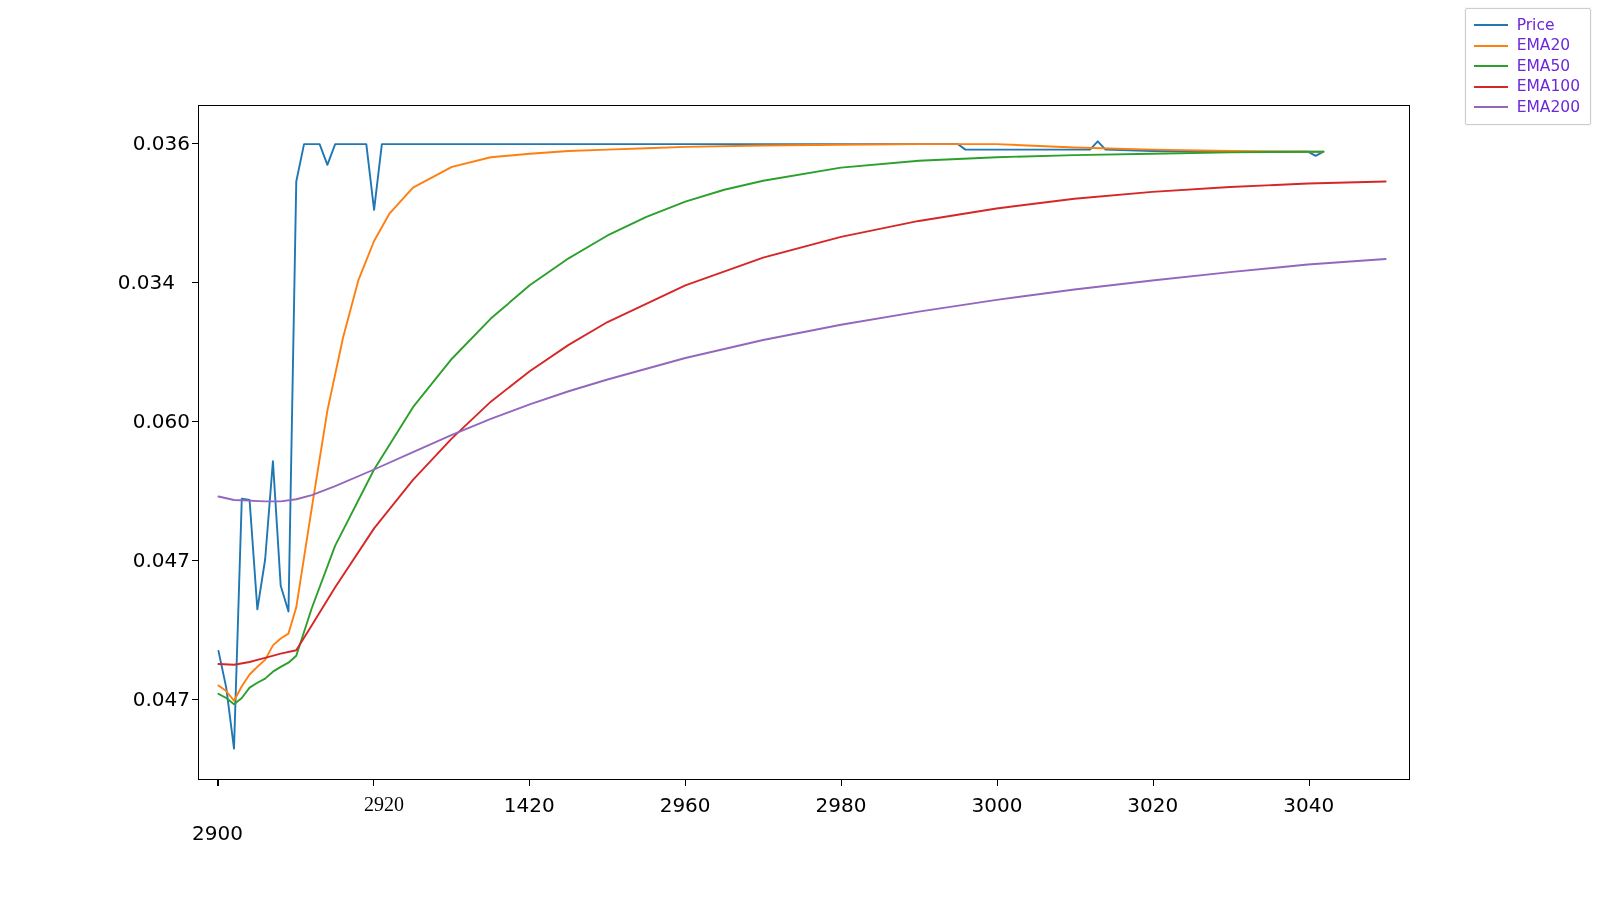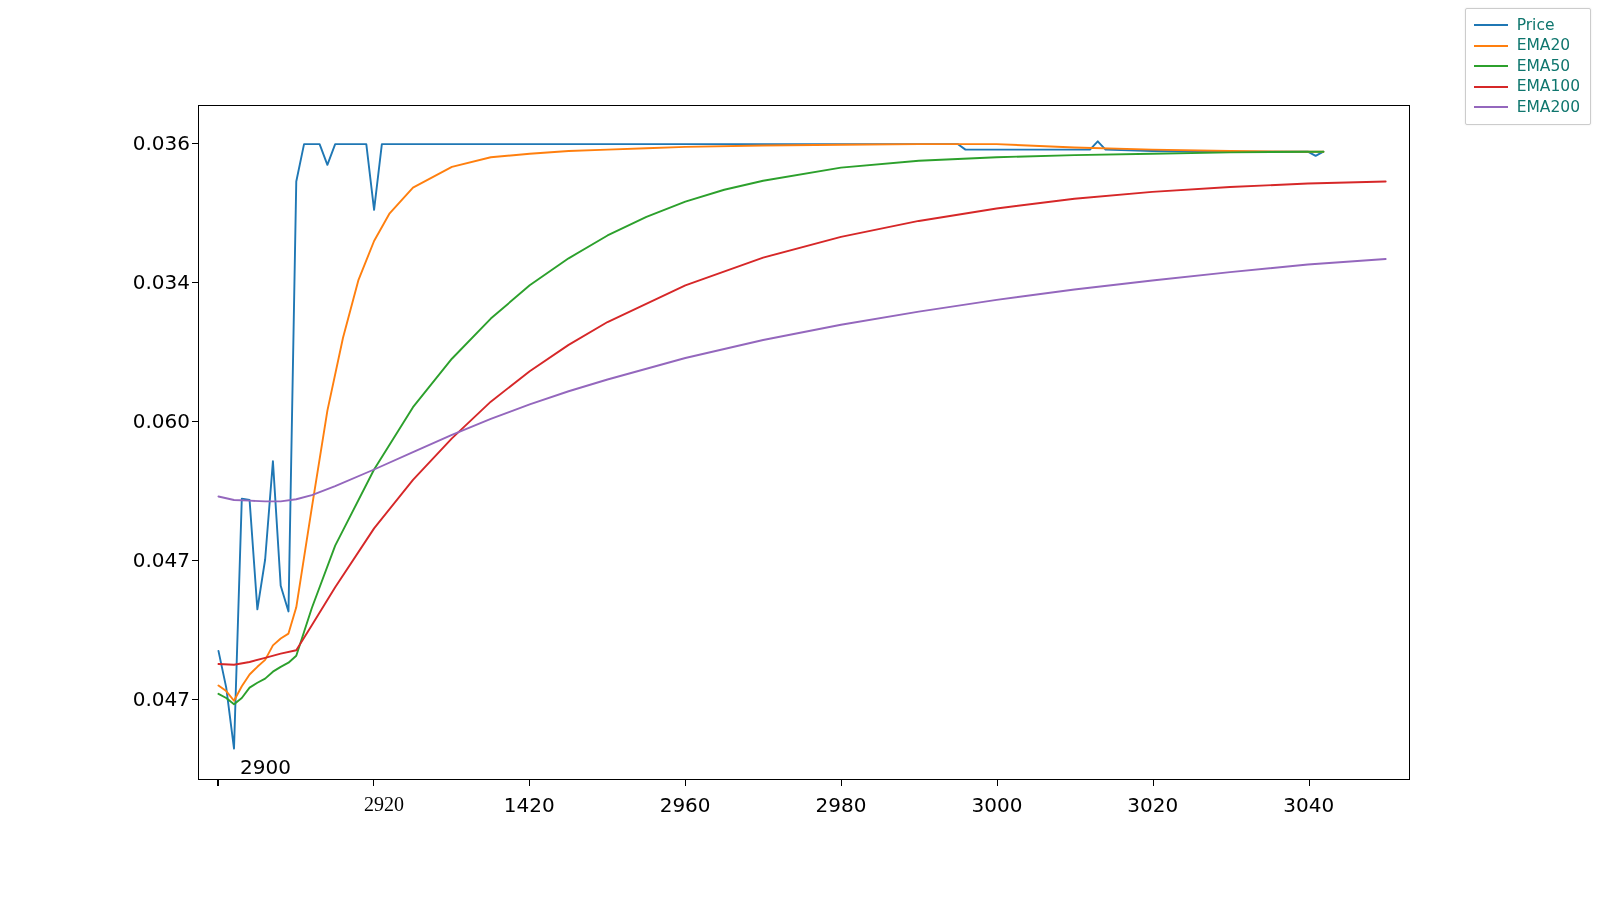--- a/index.html
+++ b/index.html
@@ -74,21 +74,21 @@
     height: 20.5px;
   }
   .legend-swatch {
     width: 34px;
     height: 2.2px;
     margin-right: 9px;
     flex: none;
   }
   .legend-text {
     font-size: 15.5px;
-    color: #0f766e;
+    color: #6d28d9;
     line-height: 1;
     white-space: nowrap;
   }
 </style>
 </head>
 <body>
 
 <div id="figure">
 
   <div id="plot-area">
@@ -101,27 +101,27 @@
       </svg>
   </div>
 
   <div id="y-ticks">
       <div class="tick-label ytick-label" style="left: 60px; width: 130px; top: 698.75px;">0.047</div>
       <div class="tick-mark" style="position: absolute; left: 192px; top: 698.75px; width: 6px; height: 1.1px;"></div>
       <div class="tick-label ytick-label" style="left: 60px; width: 130px; top: 559.861px;">0.047</div>
       <div class="tick-mark" style="position: absolute; left: 192px; top: 559.861px; width: 6px; height: 1.1px;"></div>
       <div class="tick-label ytick-label" style="left: 60px; width: 130px; top: 420.972px;">0.060</div>
       <div class="tick-mark" style="position: absolute; left: 192px; top: 420.972px; width: 6px; height: 1.1px;"></div>
-      <div class="tick-label ytick-label" style="left: 60px; width: 130px; top: 282.083px;">0.034</div>
+      <div class="tick-label ytick-label" style="left: 45px; width: 130px; top: 282.083px;">0.034</div>
       <div class="tick-mark" style="position: absolute; left: 192px; top: 282.083px; width: 6px; height: 1.1px;"></div>
       <div class="tick-label ytick-label" style="left: 60px; width: 130px; top: 143.194px;">0.036</div>
       <div class="tick-mark" style="position: absolute; left: 192px; top: 143.194px; width: 6px; height: 1.1px;"></div>
     </div>
   <div id="x-ticks">
-      <div class="tick-label xtick-label" style="left: 217.486px; top: 755px; margin-left: 48px;">2900</div>
+      <div class="tick-label xtick-label" style="left: 217.486px; top: 821px;">2900</div>
       <div class="tick-mark" style="position: absolute; left: 217.486px; top: 780px; width: 1.1px; height: 6px;"></div>
       <div class="tick-label xtick-label" style="left: 384px; top: 793px; font-family: Liberation Serif, serif;">2920</div>
       <div class="tick-mark" style="position: absolute; left: 373.37px; top: 780px; width: 1.1px; height: 6px;"></div>
       <div class="tick-label xtick-label" style="left: 529.254px; top: 793px;">1420</div>
       <div class="tick-mark" style="position: absolute; left: 529.254px; top: 780px; width: 1.1px; height: 6px;"></div>
       <div class="tick-label xtick-label" style="left: 685.138px; top: 793px;">2960</div>
       <div class="tick-mark" style="position: absolute; left: 685.138px; top: 780px; width: 1.1px; height: 6px;"></div>
       <div class="tick-label xtick-label" style="left: 841.023px; top: 793px;">2980</div>
       <div class="tick-mark" style="position: absolute; left: 841.023px; top: 780px; width: 1.1px; height: 6px;"></div>
       <div class="tick-label xtick-label" style="left: 996.907px; top: 793px;">3000</div>

